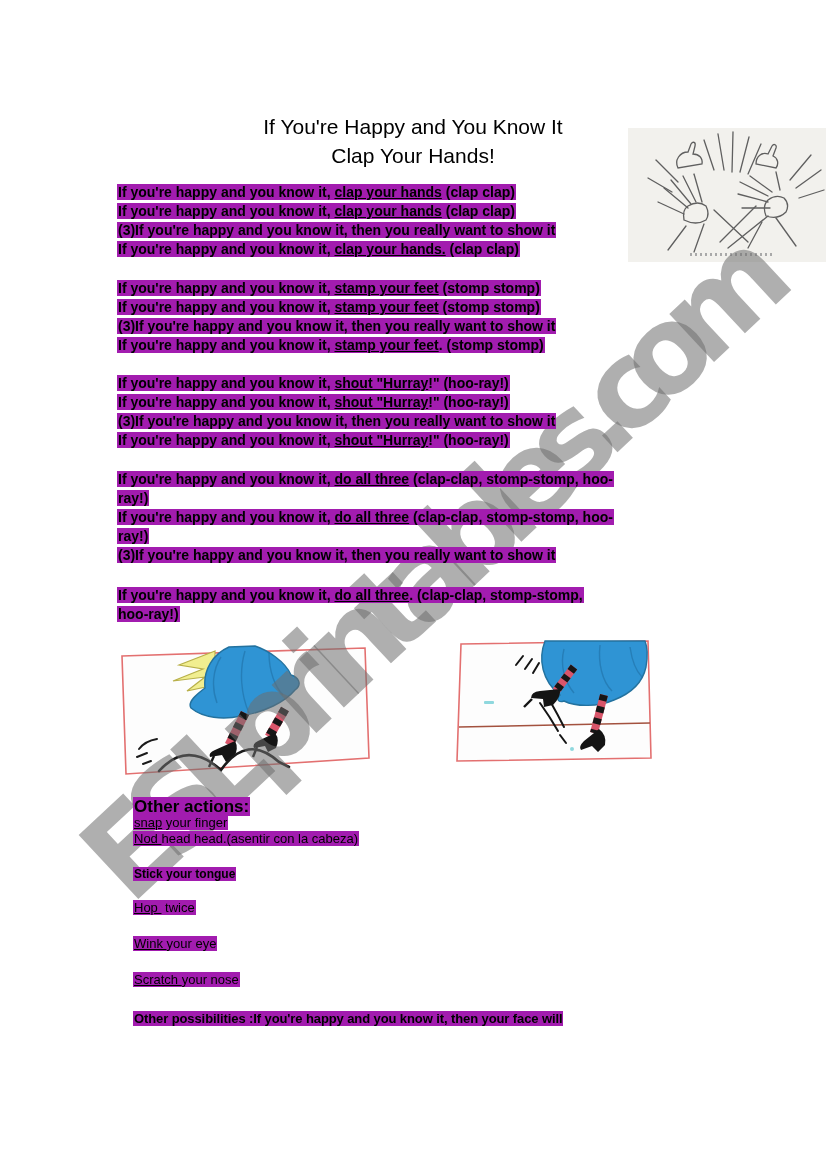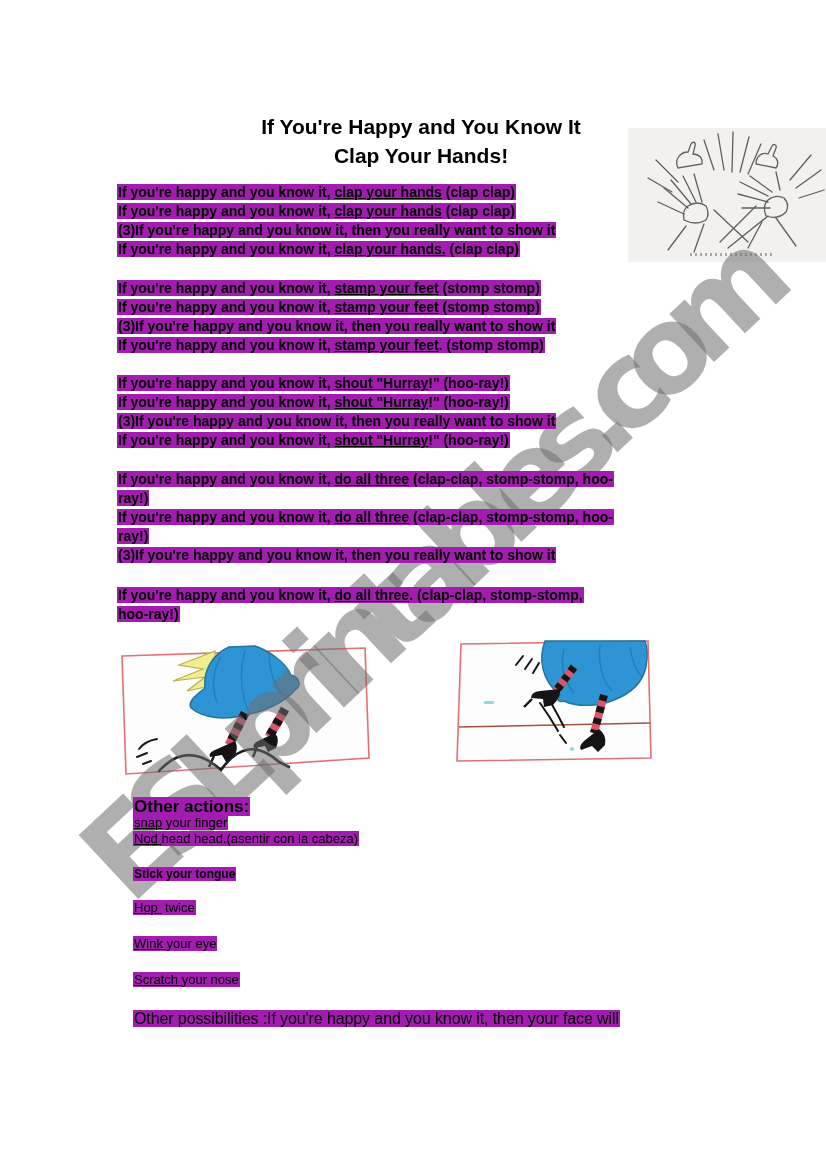--- a/index.html
+++ b/index.html
@@ -13,39 +13,39 @@
   .watermark{
     position:absolute;left:428px;top:572px;z-index:2;
     transform:translate(-50%,-50%) rotate(-43deg);
     font-family:"DejaVu Sans",sans-serif;
     font-weight:bold;font-size:120px;letter-spacing:-0.18em;
     color:rgba(110,110,110,0.55);white-space:nowrap;
     pointer-events:none;
   }
   .layer-text{position:absolute;inset:0;z-index:3;}
   .title{
-    position:absolute;left:125px;top:112px;width:592px;
-    text-align:center;font-size:21px;line-height:29px;font-weight:700;
+    position:absolute;left:117px;top:112px;width:592px;
+    text-align:center;font-size:21px;line-height:29px;font-weight:400;
   }
   .stanza{position:absolute;left:117px;font-weight:bold;font-size:14px;}
   .stanza .tline{height:19px;line-height:19px;white-space:nowrap;}
   .stanza-0{top:183px}.stanza-1{top:279px}.stanza-2{top:374px}
   .stanza-3{top:470px}.stanza-4{top:586px}
   .tline .bg{background:#a21caf;padding:0 1px;}
   .u{text-decoration:underline;}
   .act{position:absolute;left:133px;font-size:13px;}
   .act .tline{white-space:nowrap;line-height:16px;}
   .act-0{top:799px;font-weight:bold;font-size:17px;}
   .act-1{top:815px;}
   .act-2{top:831px;}
   .act-3{top:866px;font-weight:bold;font-size:12px;}
   .act-4{top:900px;text-align:center;}
   .act-5{top:936px;}
   .act-6{top:972px;}
-  .act-7{top:1008px;font-weight:normal;font-size:16px;letter-spacing:-0.1px;}
+  .act-7{top:1008px;font-weight:bold;font-size:13px;letter-spacing:-0.1px;}
   .act-7 .tline{line-height:21px;}
   .hands-img{position:absolute;left:628px;top:128px;}
   .caption-tiny{
     position:absolute;left:690px;top:253px;width:82px;height:3px;
     background:repeating-linear-gradient(90deg,#a9a9a9 0 2px,transparent 2px 5px);
   }
   .bird-left{position:absolute;left:117px;top:643px;}
   .bird-right{position:absolute;left:452px;top:637px;}
 </style>
 </head>

